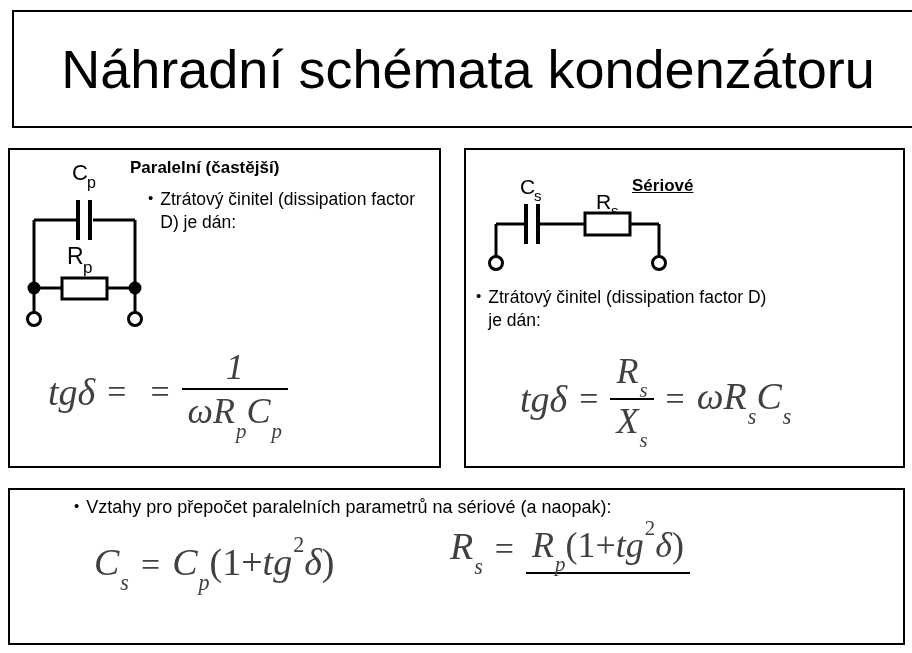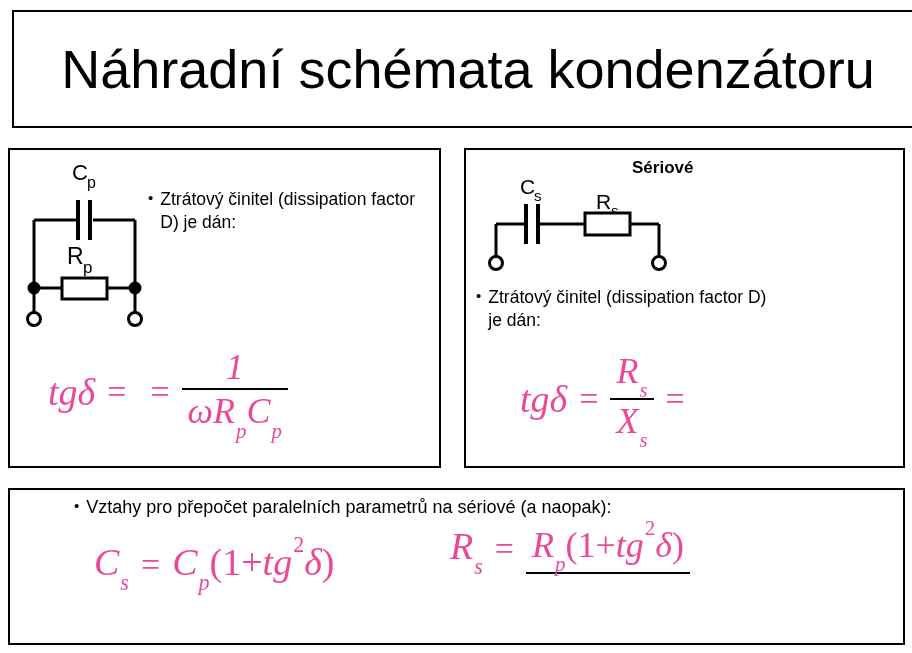--- a/index.html
+++ b/index.html
@@ -27,21 +27,21 @@
   
   .panel { position: absolute; border: 2px solid #000; background: #fff; }
   .panel-left   { left: 8px;   top: 148px; width: 433px; height: 320px; }
   .panel-right  { left: 464px; top: 148px; width: 441px; height: 320px; }
   .panel-bottom { left: 8px;   top: 488px; width: 897px; height: 157px; }
 
   .panel-heading {
     position: absolute; font-size: 17px; font-weight: bold; white-space: nowrap;
   }
   .head-left  { left: 120px; top: 8px; }
-  .head-right { left: 166px; top: 8px; }
+  .head-right { left: 166px; top: 26px; text-decoration: underline; }
 
   
   .bullet {
     position: absolute; display: flex; align-items: flex-start;
     font-size: 17.5px; line-height: 1.32;
   }
   .bullet .dot { margin-right: 7px; font-size: 15px; line-height: 1.32; }
   .bullet .txt { display: block; }
   .bl-left   { left: 138px; top: 38px;  width: 290px; }
   .bl-right  { left:  10px; top: 136px; width: 300px; }
@@ -51,21 +51,21 @@
   
   .circuit { position: absolute; }
   .circ-left  { left: 4px;  top: 2px;  }
   .circ-right { left: 12px; top: 14px; }
 
   
   .math {
     position: absolute;
     font-family: "Liberation Serif", serif;
     font-style: italic;
-    color: #ec4899;
+    color: #404040;
     display: flex; align-items: center;
     white-space: nowrap;
   }
   .m-lhs { font-size: 38px; }
   .eq { font-style: normal; font-size: 34px; margin: 0 12px; }
   .frac {
     display: inline-flex; flex-direction: column; align-items: center;
     vertical-align: middle;
   }
   .frac .num, .frac .den {
@@ -91,20 +91,21 @@
 <body>
 
 <div class="slide">
 
   <div class="title-box">
     <div class="title-text">Náhradní schémata kondenzátoru</div>
   </div>
 
   <div class="panel panel-left">
 
+    <div class="panel-heading head-left">Paralelní (častější)</div>
 
     <div class="circuit circ-left">
       <svg width="170" height="185" viewBox="0 0 170 185">
 
         <text x="58" y="28" font-family="Liberation Sans, sans-serif" font-size="22" fill="#000">C</text>
         <text x="73" y="36" font-family="Liberation Sans, sans-serif" font-size="16" fill="#000">p</text>
 
         <line x1="20" y1="68" x2="62" y2="68" stroke="#000" stroke-width="3"></line>
         <line x1="79" y1="68" x2="121" y2="68" stroke="#000" stroke-width="3"></line>
 
@@ -184,20 +185,21 @@
 
     <div class="math f-right">
       <span class="m-lhs"><span>tg</span><span>δ</span></span>
       <span class="eq">=</span>
       <span class="frac">
         <span class="num"><span>R</span><span class="sub">s</span></span>
         <span class="bar"></span>
         <span class="den"><span>X</span><span class="sub">s</span></span>
       </span>
       <span class="eq">=</span>
+      <span class="m-lhs"><span>ω</span><span>R</span><span class="sub">s</span><span>C</span><span class="sub">s</span></span>
     </div>
   </div>
 
   <div class="panel panel-bottom">
 
     <div class="bullet bl-bottom">
       <span class="dot">•</span>
       <span class="txt">Vztahy pro přepočet paralelních parametrů na sériové (a naopak):</span>
     </div>
 

